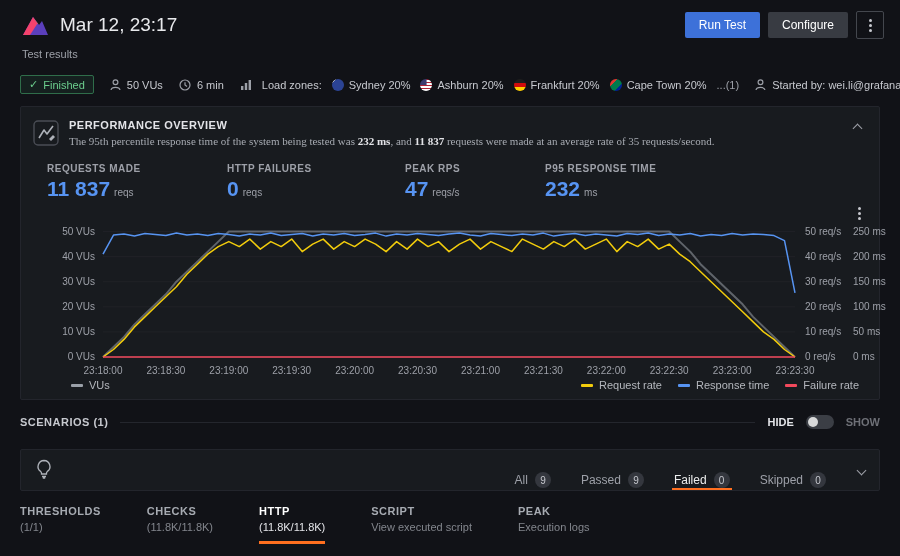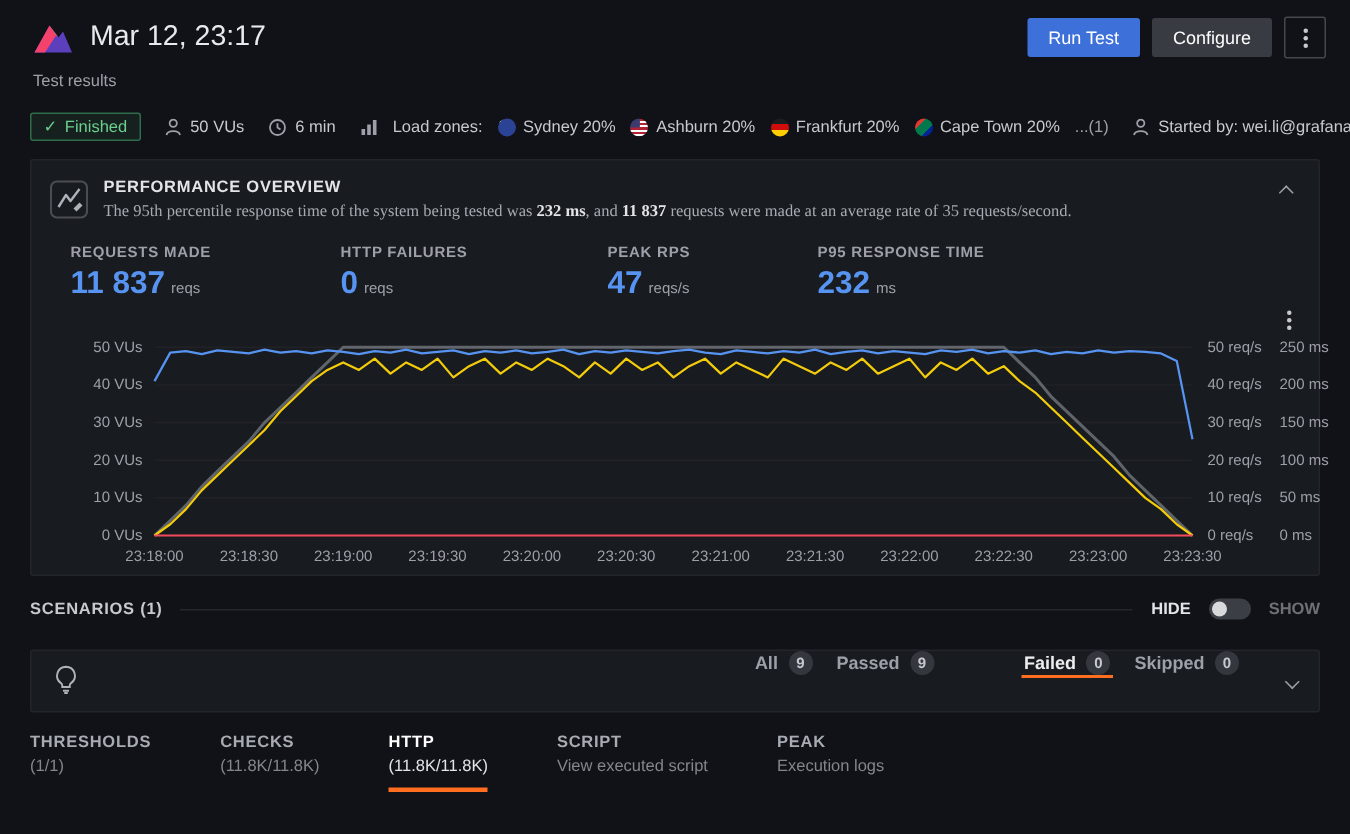--- a/index.html
+++ b/index.html
@@ -76,24 +76,24 @@
   .scenarios-label { font-size:11px; font-weight:700; letter-spacing:.5px; color:#c7c9cf; }
   .rule { flex:1; height:1px; background:#24262d; }
   .hide-label { font-size:11px; font-weight:700; color:#e3e4e8; cursor:pointer; }
   .show-label { font-size:11px; font-weight:700; color:#6e7077; cursor:pointer; }
   .switch { width:28px; height:14px; border-radius:8px; background:#3b3e45; position:relative; cursor:pointer; }
   .switch .knob { position:absolute; left:2px; top:2px; width:10px; height:10px; border-radius:50%; background:#d8d9da; }
   
   .insights { margin-top:20px; display:flex; align-items:center; gap:12px; padding:0 14px; height:42px; }
   .insights-icon { flex:0 0 auto; }
   .insights-text .panel-desc { margin-top:3px; }
-  .ins-tabs { margin-left:auto; display:flex; align-items:flex-start; gap:12px; height:100%;font-weight:bold; }
+  .ins-tabs { margin-left:auto; display:flex; align-items:flex-end; gap:26px; height:100%; }
   .ins-tab { display:flex; align-items:center; gap:7px; font-size:12px; color:#9da0a8;
              border-bottom:2px solid transparent; padding:0 2px; cursor:pointer; }
-  .ins-tab.active { color:#eceded; border-bottom-color:#ff6f1f;margin-left:44px; }
+  .ins-tab.active { color:#eceded; border-bottom-color:#ff6f1f; }
   .count-badge { min-width:16px; height:16px; border-radius:8px; background:#34373e; color:#c7c9cf;
                  font-size:10px; display:inline-flex; align-items:center; justify-content:center; padding:0 4px; }
   .ins-chev { margin-left:18px; align-self:center; }
   
   .bottom-tabs { display:flex; gap:46px; margin:14px 20px 0; align-items:flex-start; }
   .btab { padding-bottom:8px; border-bottom:3px solid transparent; cursor:pointer; }
   .btab-label { font-size:11px; font-weight:700; letter-spacing:.5px; color:#a7abb2; }
   .btab-sub { font-size:11px; color:#83868d; margin-top:4px; }
   .btab.active { border-bottom-color:#ff6f1f; }
   .btab.active .btab-label { color:#ffffff; }
@@ -272,20 +272,39 @@
         <text x="510.4" y="167" text-anchor="middle" class="tick">23:21:30</text>
         <text x="573.3" y="167" text-anchor="middle" class="tick">23:22:00</text>
         <text x="636.2" y="167" text-anchor="middle" class="tick">23:22:30</text>
         <text x="699.1" y="167" text-anchor="middle" class="tick">23:23:00</text>
         <text x="762.0" y="167" text-anchor="middle" class="tick">23:23:30</text>
         <polyline points="70.0,150.0 80.5,140.0 91.0,129.9 101.5,117.4 111.9,107.3 122.4,97.3 132.9,87.3 143.4,74.7 153.9,64.7 164.4,54.7 174.8,44.6 185.3,34.6 195.8,24.5 206.3,24.5 216.8,24.5 227.3,24.5 237.8,24.5 248.2,24.5 258.7,24.5 269.2,24.5 279.7,24.5 290.2,24.5 300.7,24.5 311.2,24.5 321.6,24.5 332.1,24.5 342.6,24.5 353.1,24.5 363.6,24.5 374.1,24.5 384.5,24.5 395.0,24.5 405.5,24.5 416.0,24.5 426.5,24.5 437.0,24.5 447.5,24.5 457.9,24.5 468.4,24.5 478.9,24.5 489.4,24.5 499.9,24.5 510.4,24.5 520.8,24.5 531.3,24.5 541.8,24.5 552.3,24.5 562.8,24.5 573.3,24.5 583.8,24.5 594.2,24.5 604.7,24.5 615.2,24.5 625.7,24.5 636.2,24.5 646.7,34.6 657.2,44.6 667.6,57.2 678.1,67.2 688.6,77.2 699.1,87.3 709.6,97.3 720.1,109.9 730.5,119.9 741.0,129.9 751.5,140.0 762.0,150.0 " fill="none" stroke="#9aa0a8" stroke-width="2" stroke-linejoin="round" stroke-opacity="0.55"></polyline>
         <polyline points="70.0,47.1 80.5,28.1 91.0,27.1 101.5,29.1 111.9,26.6 122.4,27.6 132.9,28.6 143.4,26.1 153.9,28.1 164.4,27.1 174.8,28.6 185.3,26.6 195.8,27.6 206.3,29.1 216.8,27.1 227.3,28.1 237.8,26.1 248.2,28.6 258.7,27.6 269.2,26.6 279.7,29.1 290.2,27.1 300.7,28.1 311.2,26.6 321.6,28.6 332.1,27.6 342.6,26.1 353.1,29.1 363.6,27.1 374.1,28.1 384.5,26.6 395.0,27.6 405.5,28.6 416.0,27.1 426.5,26.1 437.0,28.1 447.5,29.1 457.9,26.6 468.4,27.6 478.9,28.6 489.4,27.1 499.9,28.1 510.4,26.1 520.8,29.1 531.3,27.6 541.8,26.6 552.3,28.6 562.8,27.1 573.3,28.1 583.8,29.1 594.2,26.6 604.7,27.6 615.2,26.1 625.7,28.6 636.2,27.1 646.7,28.1 657.2,26.6 667.6,29.1 678.1,27.6 688.6,28.6 699.1,26.6 709.6,28.1 720.1,27.1 730.5,27.6 741.0,28.6 751.5,33.6 762.0,85.8 " fill="none" stroke="#5794f2" stroke-width="1.5" stroke-linejoin="round" stroke-opacity="1"></polyline>
         <polyline points="70.0,150.0 80.5,142.5 91.0,132.4 101.5,119.9 111.9,109.9 122.4,99.8 132.9,89.8 143.4,79.7 153.9,67.2 164.4,57.2 174.8,47.1 185.3,39.6 195.8,34.6 206.3,39.6 216.8,32.1 227.3,42.1 237.8,34.6 248.2,39.6 258.7,32.1 269.2,44.6 279.7,37.1 290.2,32.1 300.7,42.1 311.2,34.6 321.6,39.6 332.1,32.1 342.6,37.1 353.1,44.6 363.6,34.6 374.1,42.1 384.5,32.1 395.0,39.6 405.5,34.6 416.0,44.6 426.5,37.1 437.0,32.1 447.5,42.1 457.9,34.6 468.4,39.6 478.9,44.6 489.4,32.1 499.9,37.1 510.4,42.1 520.8,34.6 531.3,39.6 541.8,32.1 552.3,42.1 562.8,37.1 573.3,32.1 583.8,44.6 594.2,34.6 604.7,39.6 615.2,32.1 625.7,42.1 636.2,37.1 646.7,47.1 657.2,54.7 667.6,64.7 678.1,74.7 688.6,84.8 699.1,94.8 709.6,104.8 720.1,114.9 730.5,124.9 741.0,132.4 751.5,142.5 762.0,150.0 " fill="none" stroke="#f2cc0c" stroke-width="1.5" stroke-linejoin="round" stroke-opacity="1"></polyline>
         <polyline points="70,150.0 762,150.0" fill="none" stroke="#f2495c" stroke-width="1.4"></polyline>
       </svg>
+    <div class="chart-legend">
+      <span class="legend-item">
+        <i class="legend-swatch" style="background: rgb(154, 160, 168);"></i>
+        <span>VUs</span>
+      </span>
+      <span class="legend-spacer"></span>
+      <span class="legend-item">
+        <i class="legend-swatch" style="background: rgb(242, 204, 12);"></i>
+        <span>Request rate</span>
+      </span>
+      <span class="legend-item">
+        <i class="legend-swatch" style="background: rgb(87, 148, 242);"></i>
+        <span>Response time</span>
+      </span>
+      <span class="legend-item">
+        <i class="legend-swatch" style="background: rgb(242, 73, 92);"></i>
+        <span>Failure rate</span>
+      </span>
+    </div>
   </div>
 </section>
 
 <div class="scenarios-row">
   <span class="scenarios-label">SCENARIOS (1)</span>
   <span class="rule"></span>
   <span class="hide-label">HIDE</span>
   <span class="switch">
       <span class="knob"></span>
     </span>

